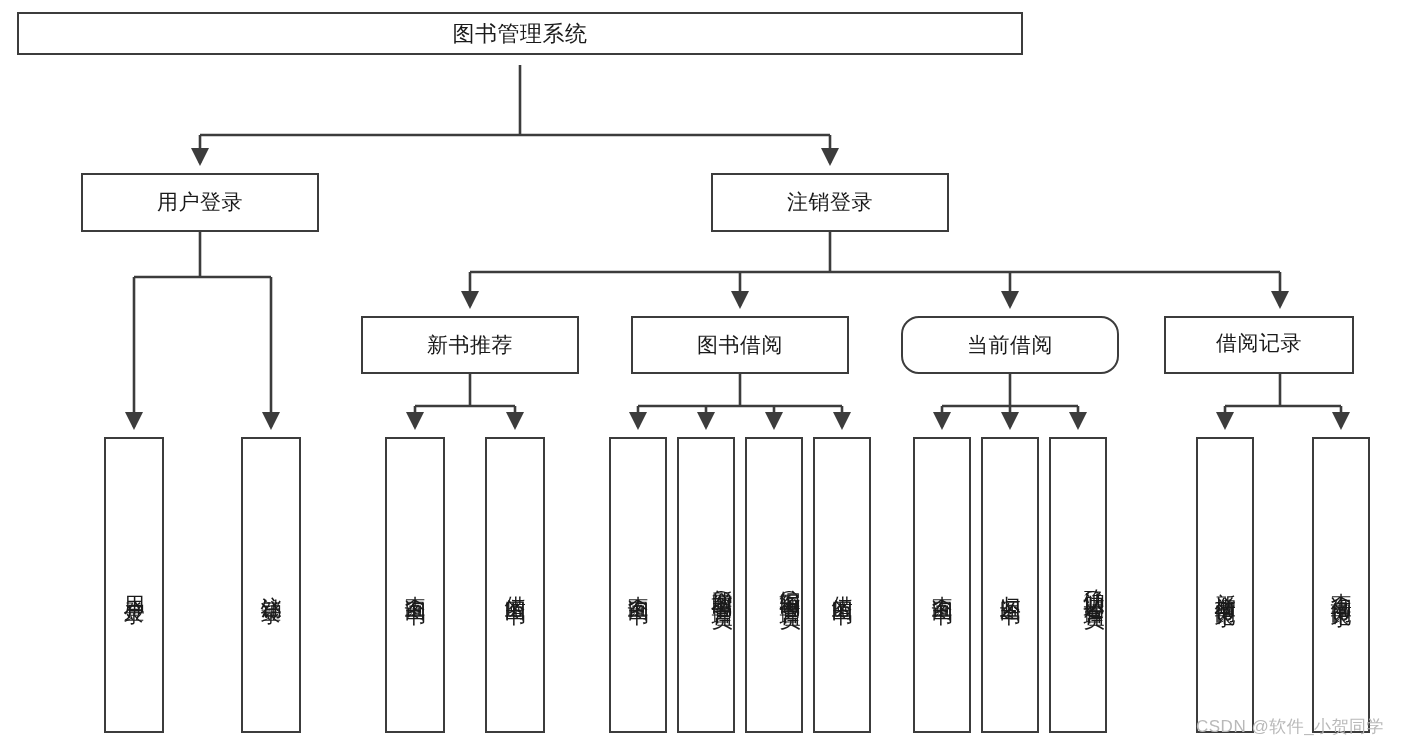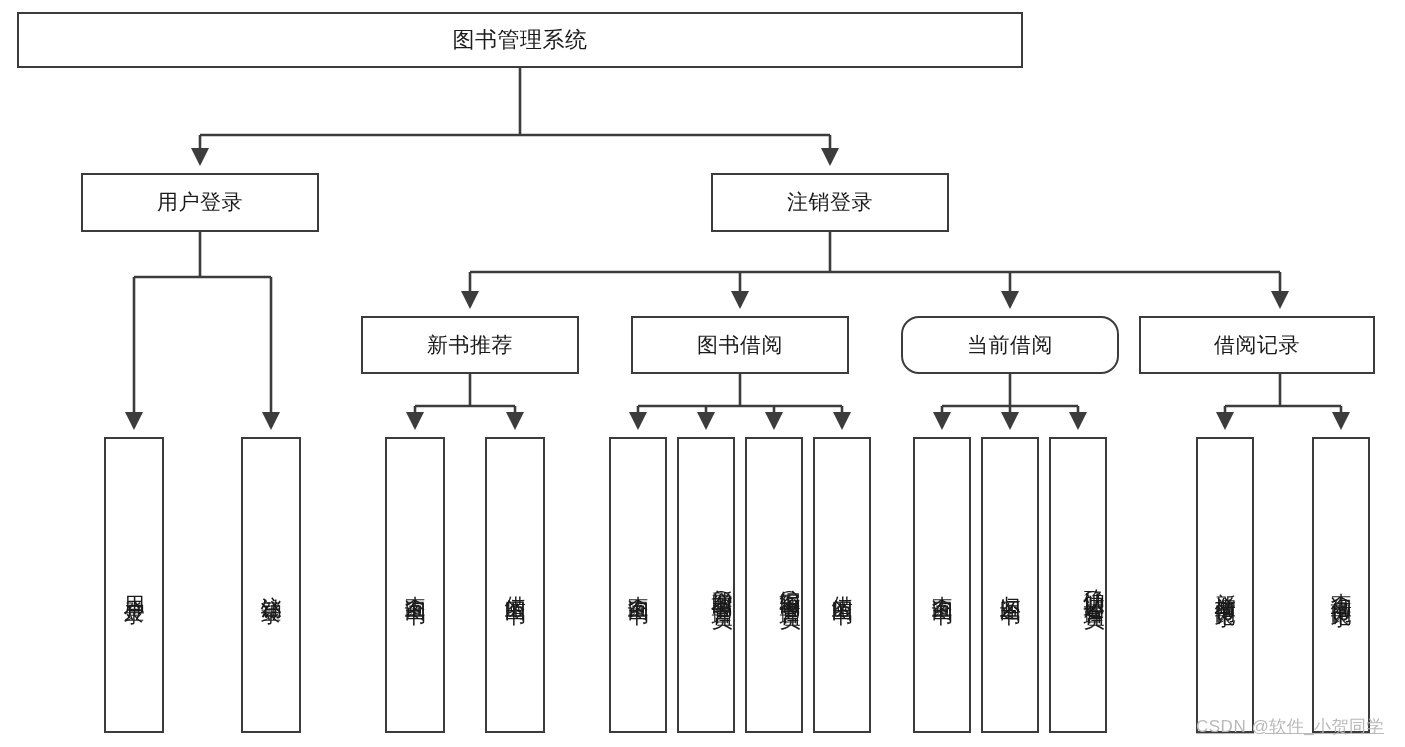--- a/index.html
+++ b/index.html
@@ -113,41 +113,41 @@
       <path d="M 1010 406 L 1010 427" marker-end="url(#arrow)"></path>
       <path d="M 1078 406 L 1078 427" marker-end="url(#arrow)"></path>
 
       <path d="M 1280 374 L 1280 406"></path>
       <path d="M 1225 406 L 1341 406"></path>
       <path d="M 1225 406 L 1225 427" marker-end="url(#arrow)"></path>
       <path d="M 1341 406 L 1341 427" marker-end="url(#arrow)"></path>
     </g>
   </svg>
 
-  <div class="node h root" style="left:17px; top:12px; width:1006px; height:56px;">
+  <div class="node h root" style="left:17px; top:12px; width:1006px; height:43px;">
     <span class="lbl">图书管理系统</span>
   </div>
 
   <div class="node h" style="left:81px; top:173px; width:238px; height:59px;">
     <span class="lbl">用户登录</span>
   </div>
   <div class="node h" style="left:711px; top:173px; width:238px; height:59px;">
     <span class="lbl">注销登录</span>
   </div>
 
   <div class="node h" style="left:361px; top:316px; width:218px; height:58px;">
     <span class="lbl">新书推荐</span>
   </div>
   <div class="node h" style="left:631px; top:316px; width:218px; height:58px;">
     <span class="lbl">图书借阅</span>
   </div>
   <div class="node h" style="left:901px; top:316px; width:218px; height:58px;border-radius:18px;">
     <span class="lbl">当前借阅</span>
   </div>
-  <div class="node h" style="left:1139px; top:316px; width:236px; height:58px;">
+  <div class="node h" style="left:1164px; top:316px; width:190px; height:58px;font-family:Liberation Mono, monospace;">
     <span class="lbl">借阅记录</span>
   </div>
 
   <div class="node v" style="left:104px; top:437px; width:60px; height:296px; align-items:center;">
     <span class="lbl">用户登录</span>
   </div>
   <div class="node v" style="left:241px; top:437px; width:60px; height:296px; align-items:center;">
     <span class="lbl">注销登录</span>
   </div>
   <div class="node v" style="left:385px; top:437px; width:60px; height:296px; align-items:center;">
@@ -177,15 +177,15 @@
   <div class="node v" style="left:1049px; top:437px; width:58px; height:296px;">
     <span class="lbl">确认归还（管理员）</span>
   </div>
   <div class="node v" style="left:1196px; top:437px; width:58px; height:296px; align-items:center;">
     <span class="lbl">新增借阅记录</span>
   </div>
   <div class="node v" style="left:1312px; top:437px; width:58px; height:296px; align-items:center;">
     <span class="lbl">查询借阅记录</span>
   </div>
 
-  <div class="watermark" style="left:1196px; top:715px;text-decoration:underline;">CSDN @软件_小贺同学</div>
+  <div class="watermark" style="left:1196px; top:715px;">CSDN @软件_小贺同学</div>
 
 </div>
 
 </body></html>

